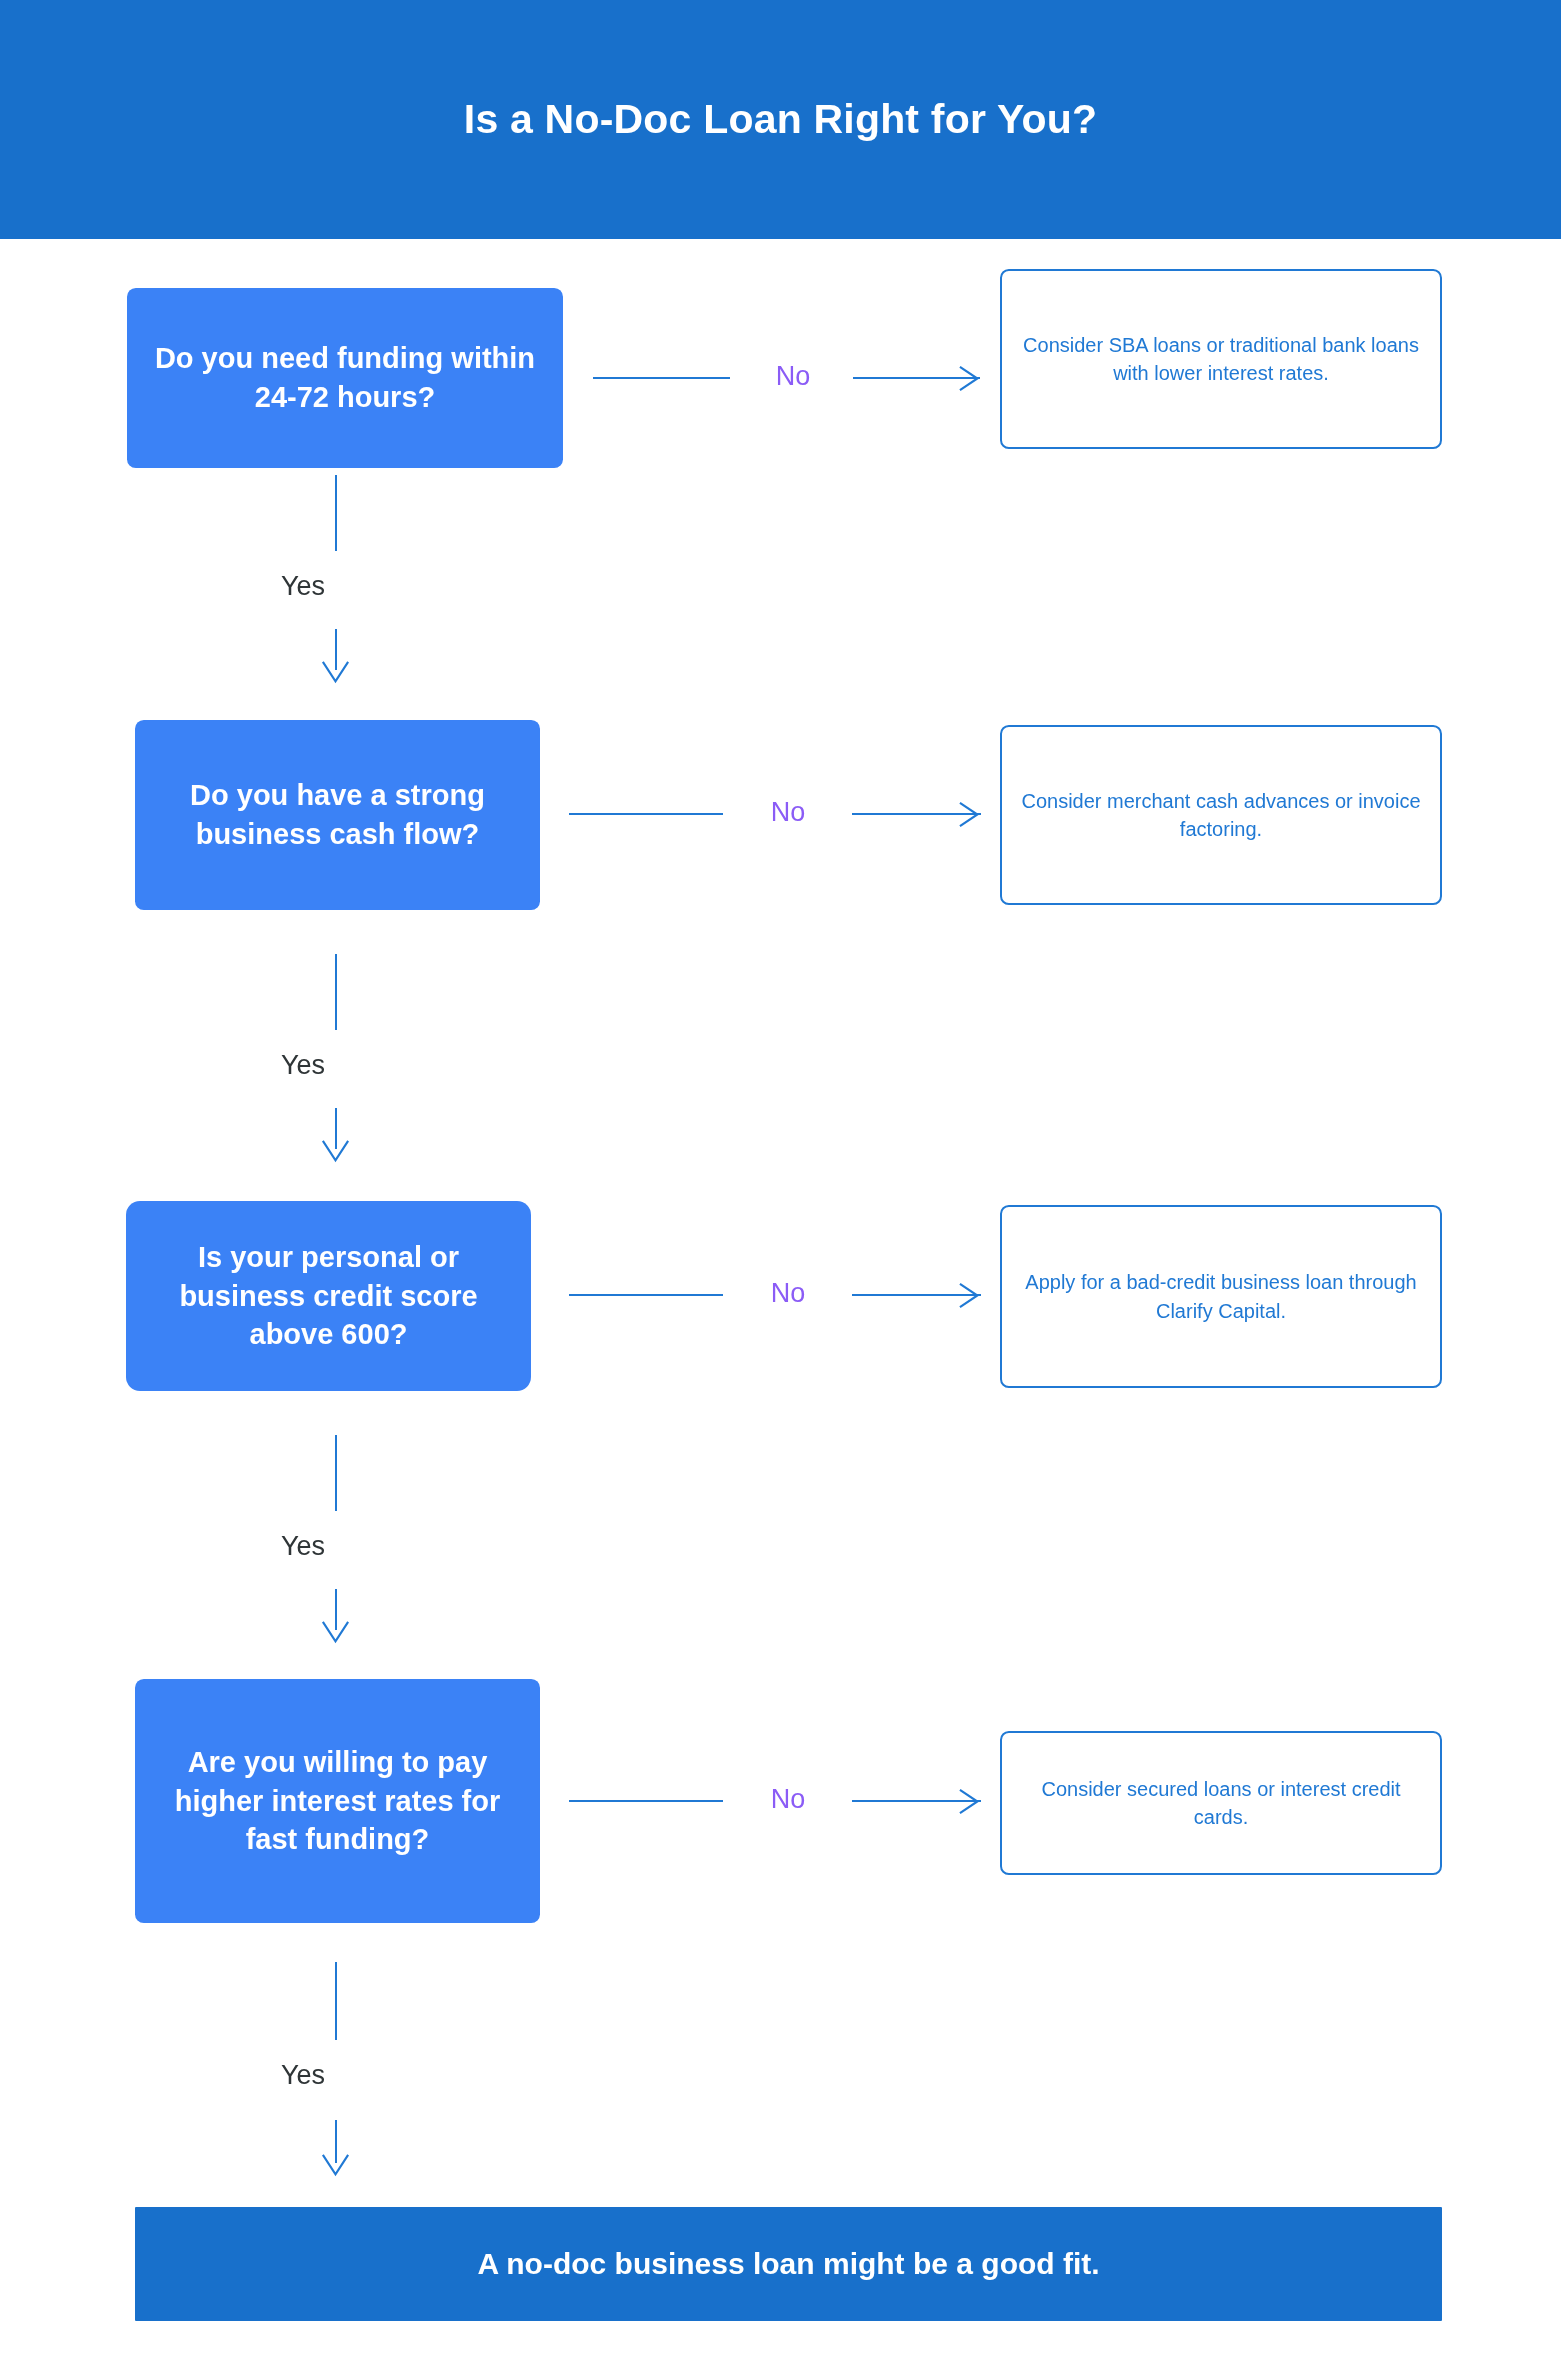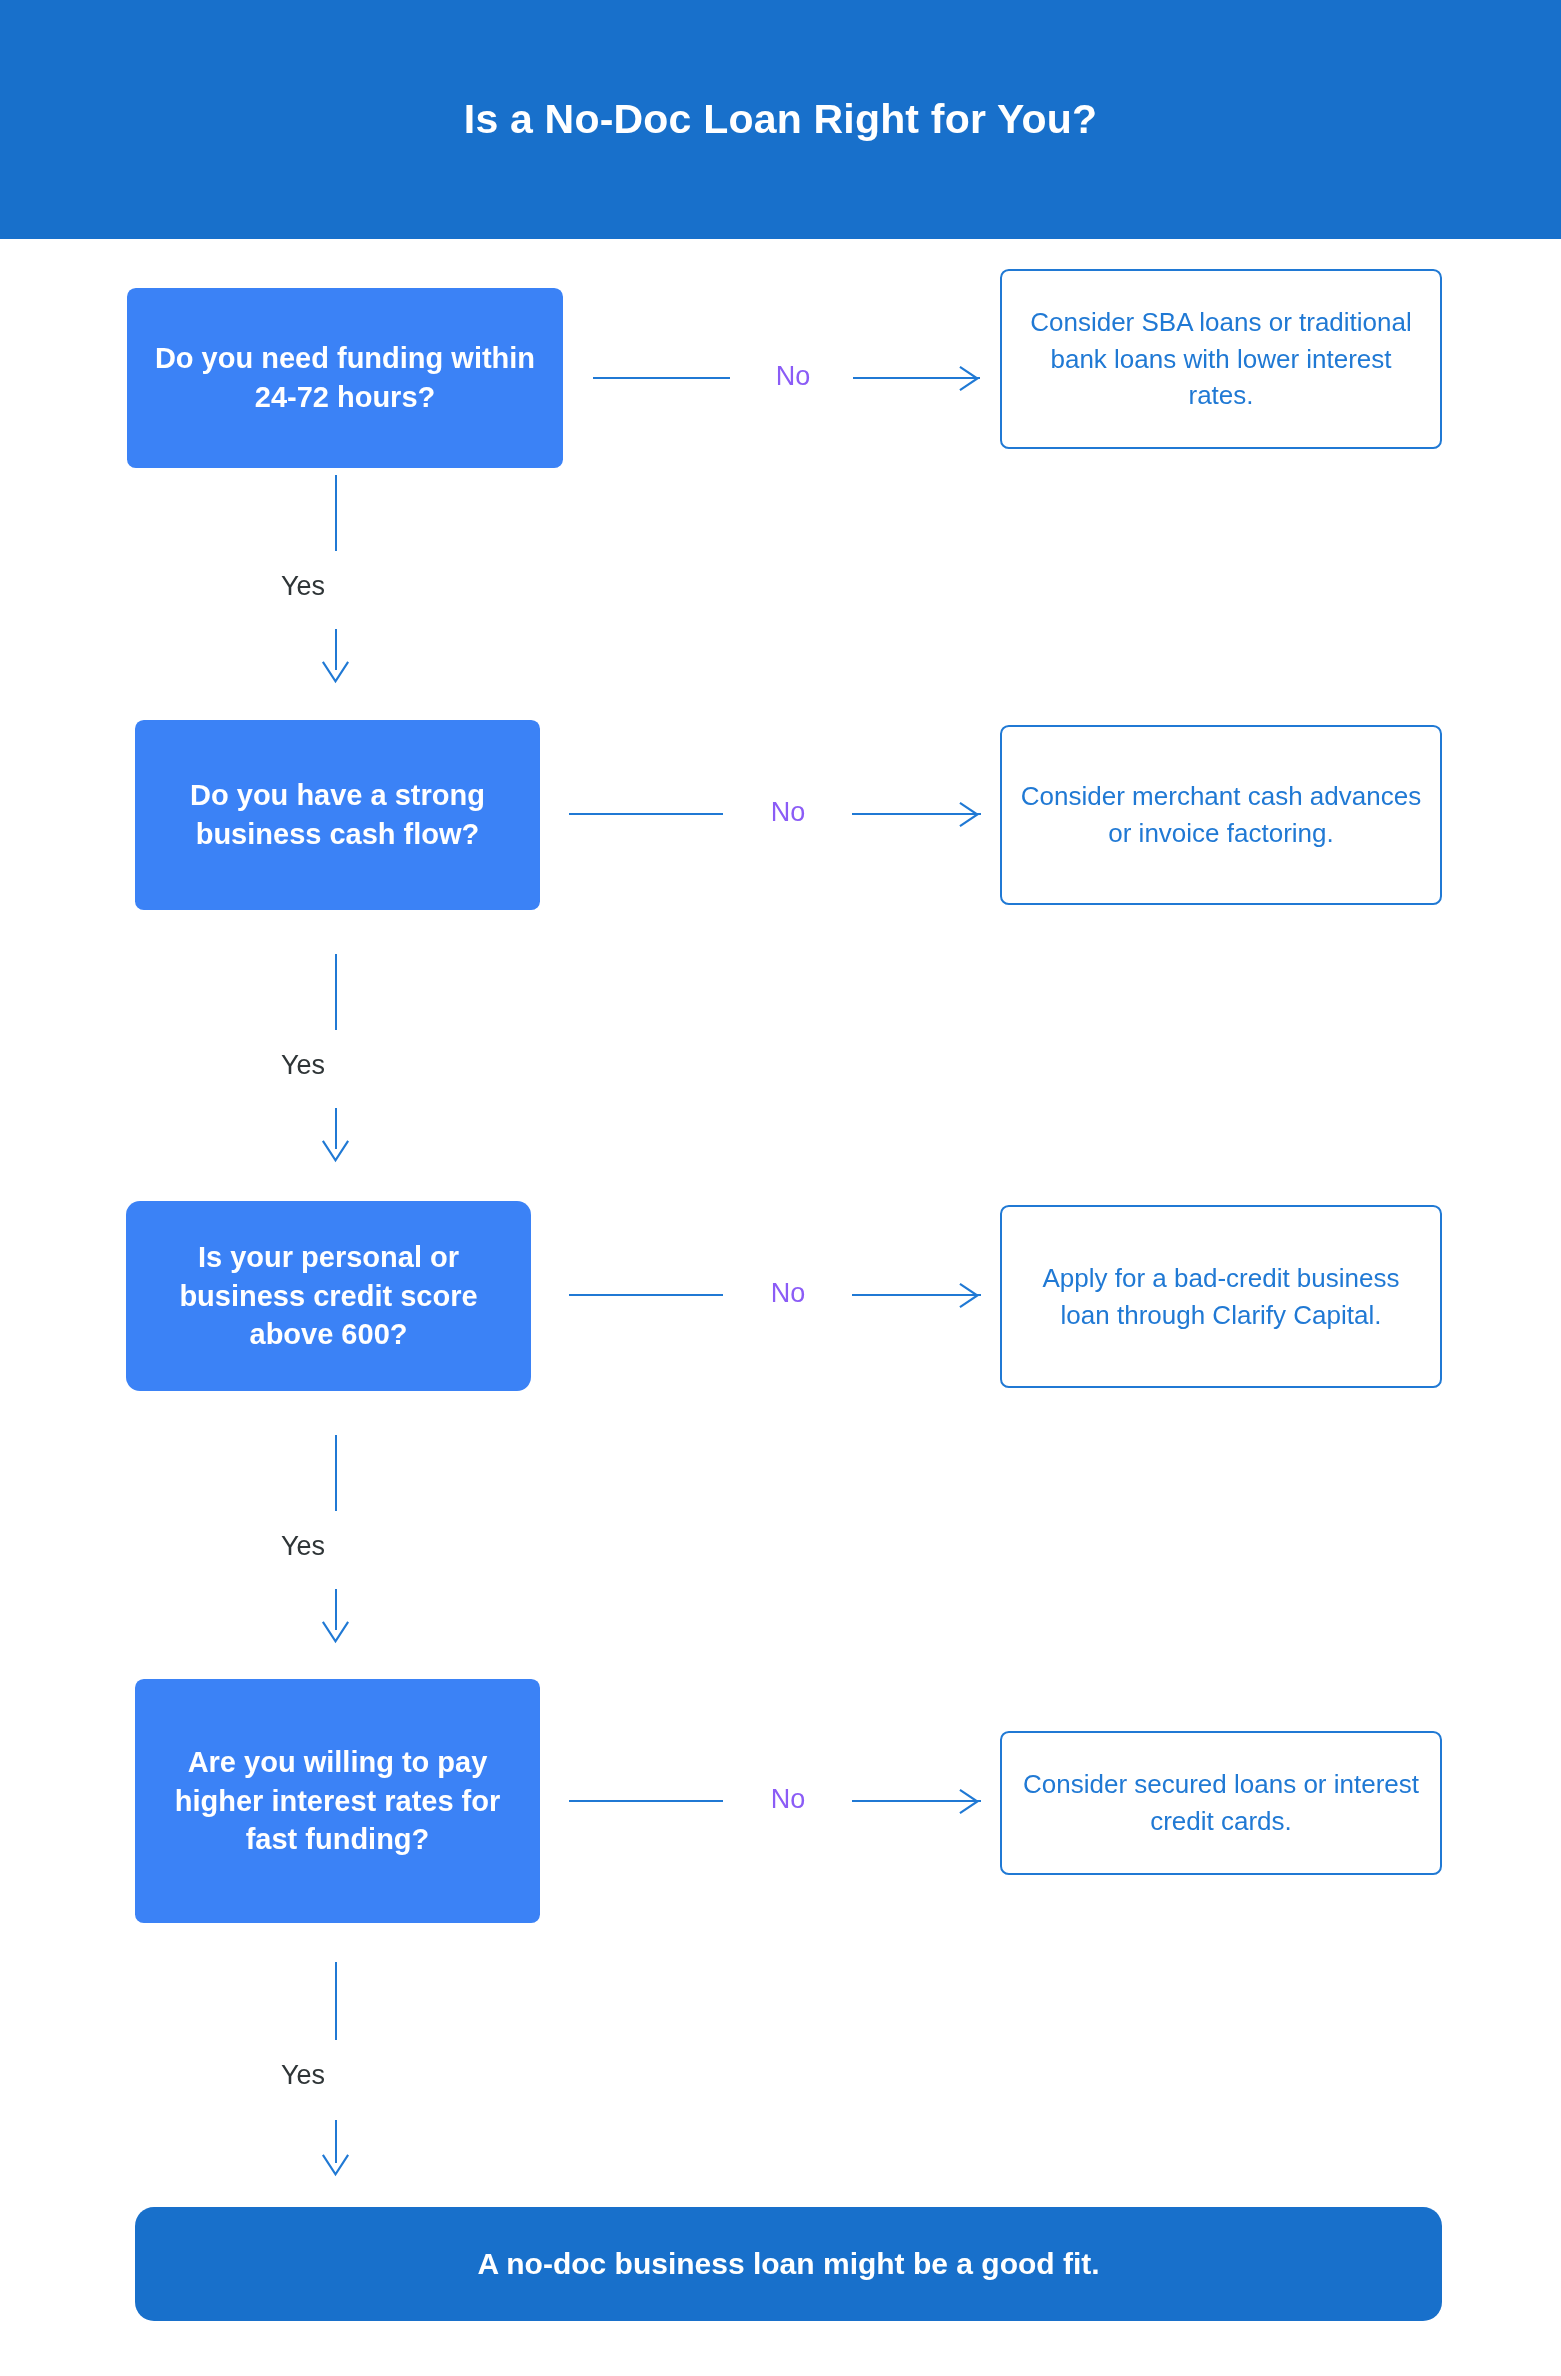--- a/index.html
+++ b/index.html
@@ -50,21 +50,21 @@
     justify-content: center;
     padding: 9.8px 17.6px;
   }
 
   .outcome-box {
     position: absolute;
     background: #ffffff;
     border: 2px solid #2079D4;
     border-radius: 8.8px;
     color: #2079D4;
-    font-size: 26px;
+    font-size: 20px;
     font-weight: normal;
     line-height: 1.42;
     text-align: center;
     display: flex;
     align-items: center;
     justify-content: center;
     padding: 7.8px 15.6px;
   }
 
   
@@ -110,21 +110,21 @@
     font-weight: normal;
     white-space: nowrap;
     text-align: right;
   }
   .arrow-down { position: absolute; }
 
   
   .conclusion-bar {
     position: absolute;
     background: #1870CB;
-    border-radius: 19px;
+    border-radius: 1px;
     display: flex;
     align-items: center;
     justify-content: center;
   }
   .conclusion-text {
     color: #ffffff;
     font-size: 30px;
     font-weight: bold;
     text-align: center;
   }

